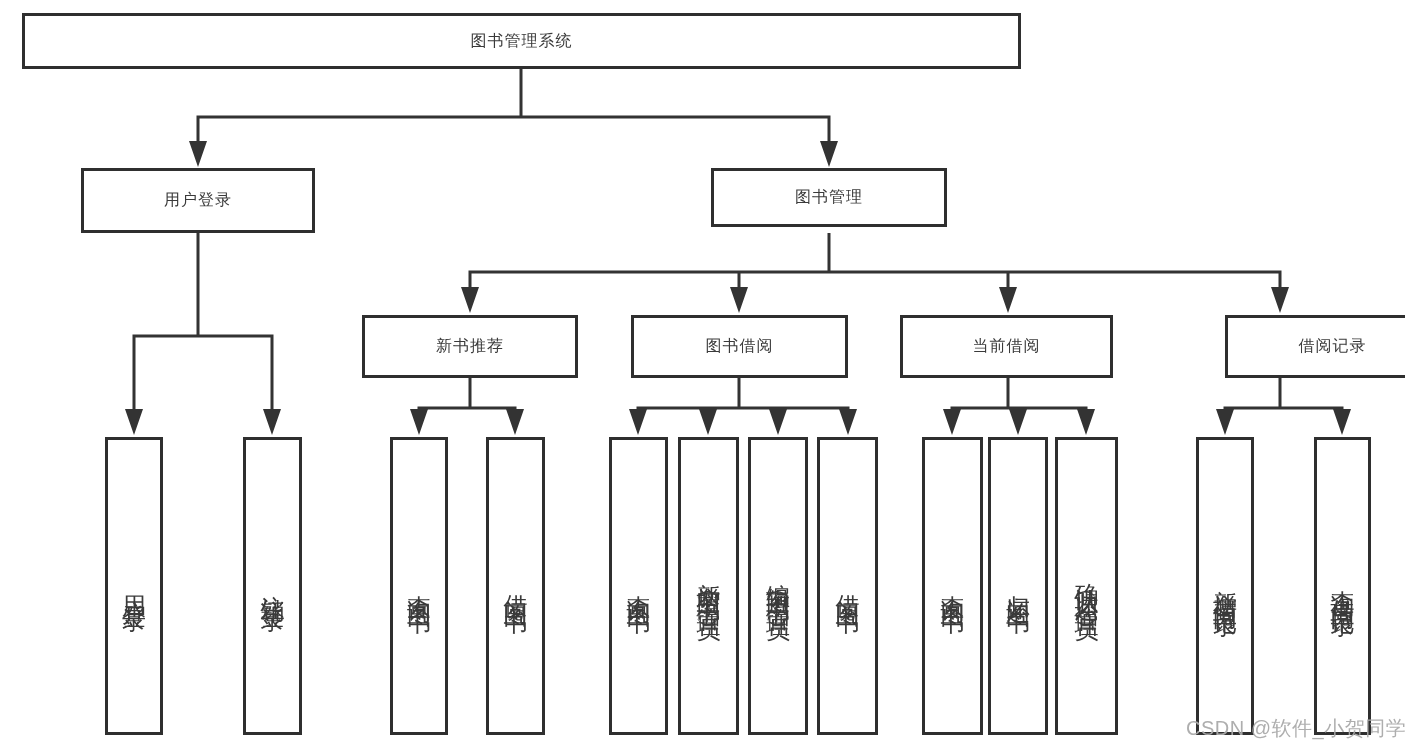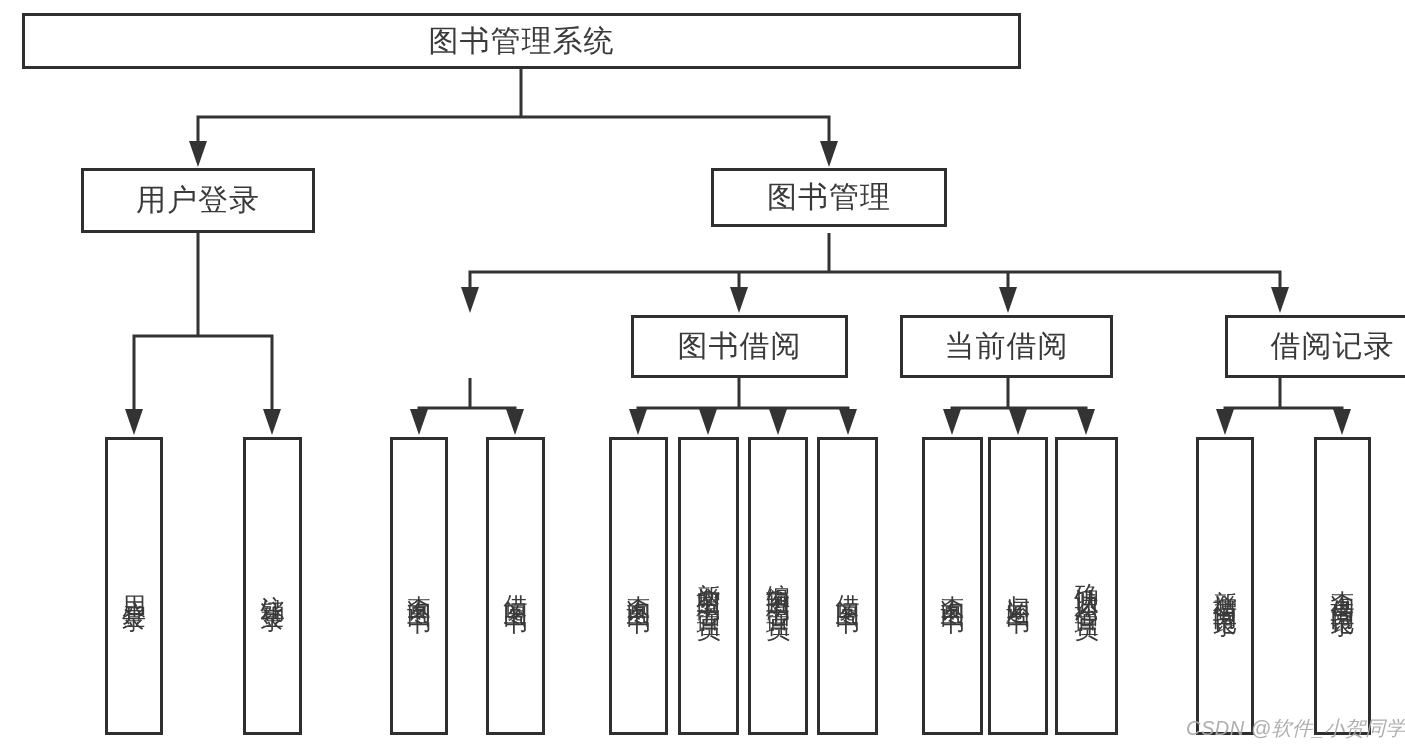--- a/index.html
+++ b/index.html
@@ -22,42 +22,41 @@
     position: absolute;
     box-sizing: border-box;
     border: 3px solid #2f2f2f;
     background: #ffffff;
     color: #3a3a3a;
     display: flex;
     align-items: center;
     justify-content: center;
     text-align: center;
     z-index: 2;
-    font-size: 30px;
+    font-size: 16px;
   }
   .node.h { letter-spacing: 1px; }
   .node.v {
     writing-mode: vertical-rl;
     text-orientation: mixed;
     font-size: 24px;
     letter-spacing: 5px;
     line-height: 1;
     padding: 8px 0;
   }
   .watermark {
     position: absolute;
     left: 1186px;
     top: 715px;
     width: 219px;
     font-size: 20px;
     letter-spacing: 0.5px;
     color: rgba(170, 170, 170, 0.95);
     white-space: nowrap;
     z-index: 5;
-    font-style: italic;
   }
 </style>
 </head>
 <body>
 
 <div class="canvas">
 
   <svg class="connectors" viewBox="0 0 1405 747" xmlns="http://www.w3.org/2000/svg">
     <path fill="none" stroke="#333333" stroke-width="3" d="
       M521 68 V118
@@ -113,20 +112,21 @@
       M1077,409 L1095,409 L1086,435 Z
       M1216,409 L1234,409 L1225,435 Z
       M1333,409 L1351,409 L1342,435 Z"></path>
   </svg>
 
   <div class="node h" style="left:22px;top:13px;width:999px;height:56px">图书管理系统</div>
 
   <div class="node h" style="left:81px;top:168px;width:234px;height:65px">用户登录</div>
   <div class="node h" style="left:711px;top:168px;width:236px;height:59px">图书管理</div>
 
+  <div class="node h" style="left:362px;top:315px;width:216px;height:63px">新书推荐</div>
   <div class="node h" style="left:631px;top:315px;width:217px;height:63px">图书借阅</div>
   <div class="node h" style="left:900px;top:315px;width:213px;height:63px">当前借阅</div>
   <div class="node h" style="left:1225px;top:315px;width:215px;height:63px">借阅记录</div>
 
   <div class="node v" style="left:105px;top:437px;width:58px;height:298px">用户登录</div>
   <div class="node v" style="left:243px;top:437px;width:59px;height:298px">注销登录</div>
 
   <div class="node v" style="left:390px;top:437px;width:58px;height:298px">查询图书</div>
   <div class="node v" style="left:486px;top:437px;width:59px;height:298px">借阅图书</div>
 

